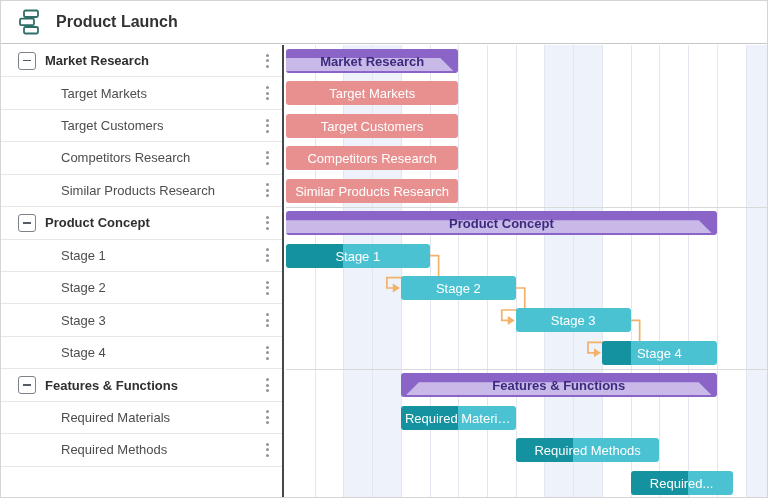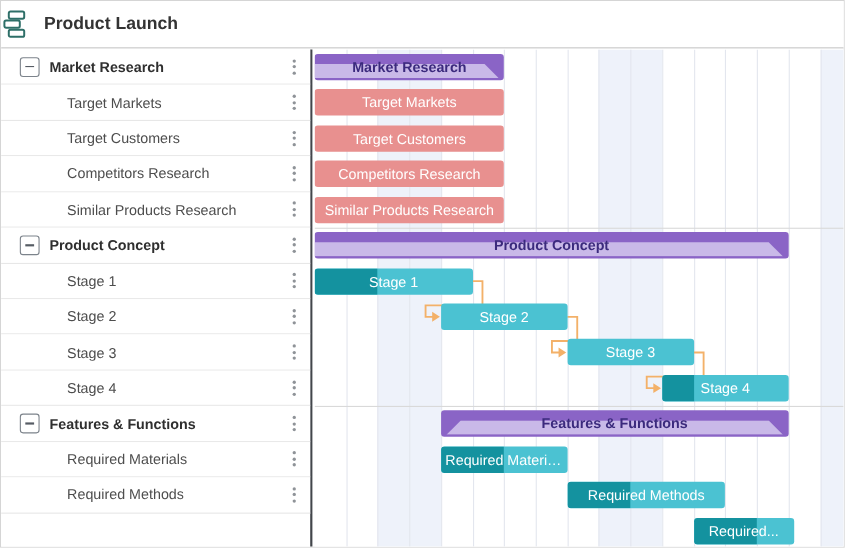--- a/index.html
+++ b/index.html
@@ -4,21 +4,21 @@
 <style>
   html,body{margin:0;padding:0;background:#f4f4f4;}
   .app{
     position:relative;width:768px;height:498px;box-sizing:border-box;
     background:#ffffff;border:1px solid #d5d5d5;overflow:hidden;
     font-family:"Liberation Sans", sans-serif;
   }
   .header{
     position:absolute;top:0;left:0;right:0;height:43px;
     border-bottom:1px solid #c6c6c6;background:#fff;
-    display:flex;align-items:center;gap:13px;box-sizing:border-box;
+    display:flex;align-items:center;padding-left:16px;gap:13px;box-sizing:border-box;
   }
   .header .title{font-size:16px;font-weight:bold;color:#333;}
   .main{position:absolute;top:44px;left:0;right:0;bottom:0;}
   .panel{
     position:absolute;top:0;left:0;bottom:0;width:283px;box-sizing:border-box;
     border-right:2px solid #43464b;background:#fff;z-index:5;
   }
   .prow{
     position:absolute;left:0;right:0;display:flex;align-items:center;
     border-bottom:1px solid #e7e7e7;box-sizing:border-box;background:#fff;
@@ -240,21 +240,21 @@
           <span class="cap" style="color: rgb(59, 42, 125);">Features &amp; Functions</span>
         </div>
         <div class="bar task" style="left: 114.88px; width: 114.88px; top: 360.73px; background: rgb(75, 194, 210); overflow: hidden;">
           <div class="prog" style="width: 57.44px; background: rgb(20, 146, 159);"></div>
           <span class="cap">Required Materials</span>
         </div>
         <div class="bar task" style="left: 229.76px; width: 143.6px; top: 393.16px; background: rgb(75, 194, 210); overflow: hidden;">
           <div class="prog" style="width: 57.44px; background: rgb(20, 146, 159);"></div>
           <span class="cap">Required Methods</span>
         </div>
-        <div class="bar task" style="left: 344.64px; width: 91px; top: 425.59px; background: rgb(75, 194, 210); overflow: hidden;">
+        <div class="bar task" style="left: 344.64px; width: 102px; top: 425.59px; background: rgb(75, 194, 210); overflow: hidden;">
           <div class="prog" style="width: 57.44px; background: rgb(20, 146, 159);"></div>
           <span class="cap">Required...</span>
         </div>
         <svg class="links" width="483" height="454.02">
           <path d="M 143.6 210.57999999999998 H 152.6 V 232.57999999999998 H 100.88 V 243.01 H 107.88" fill="none" stroke="#f3b169" stroke-width="1.7"></path>
           <polygon points="106.88,238.51 113.88,243.01 106.88,247.51" fill="#f3b169"></polygon>
           <path d="M 229.76 243.01 H 238.76 V 265.01 H 215.76 V 275.44 H 222.76" fill="none" stroke="#f3b169" stroke-width="1.7"></path>
           <polygon points="221.76,270.94 228.76,275.44 221.76,279.94" fill="#f3b169"></polygon>
           <path d="M 344.64 275.44 H 353.64 V 297.44 H 301.91999999999996 V 307.87 H 308.91999999999996" fill="none" stroke="#f3b169" stroke-width="1.7"></path>
           <polygon points="307.91999999999996,303.37 314.91999999999996,307.87 307.91999999999996,312.37" fill="#f3b169"></polygon>

